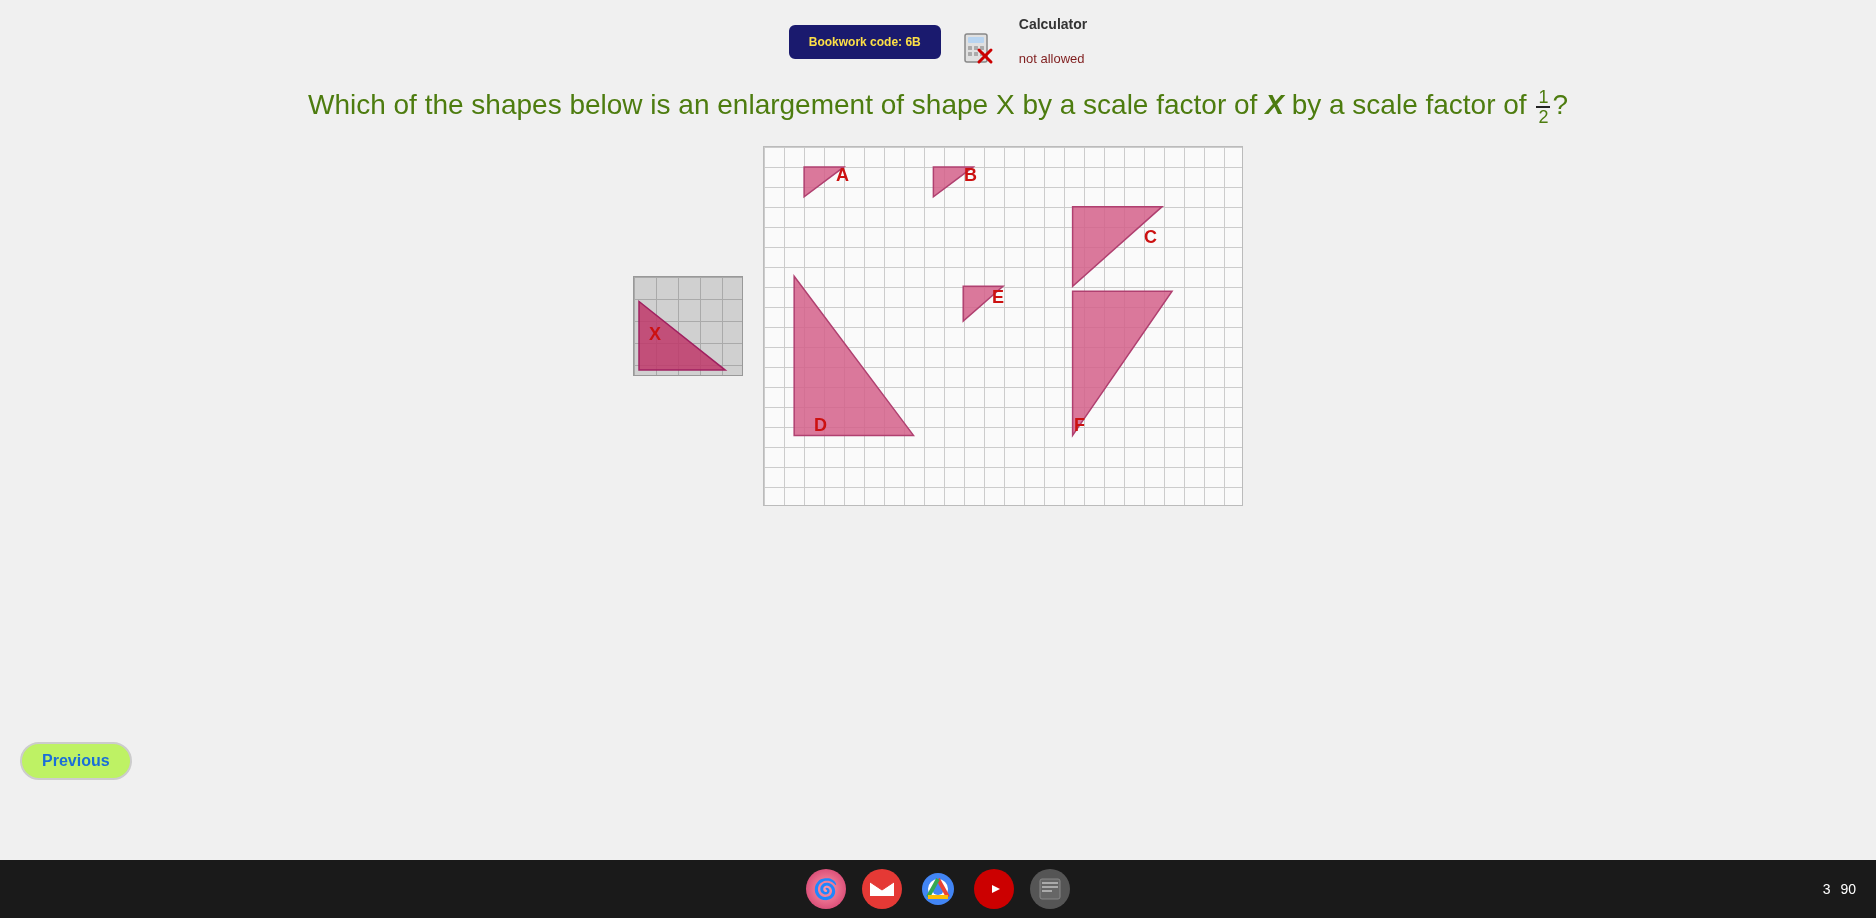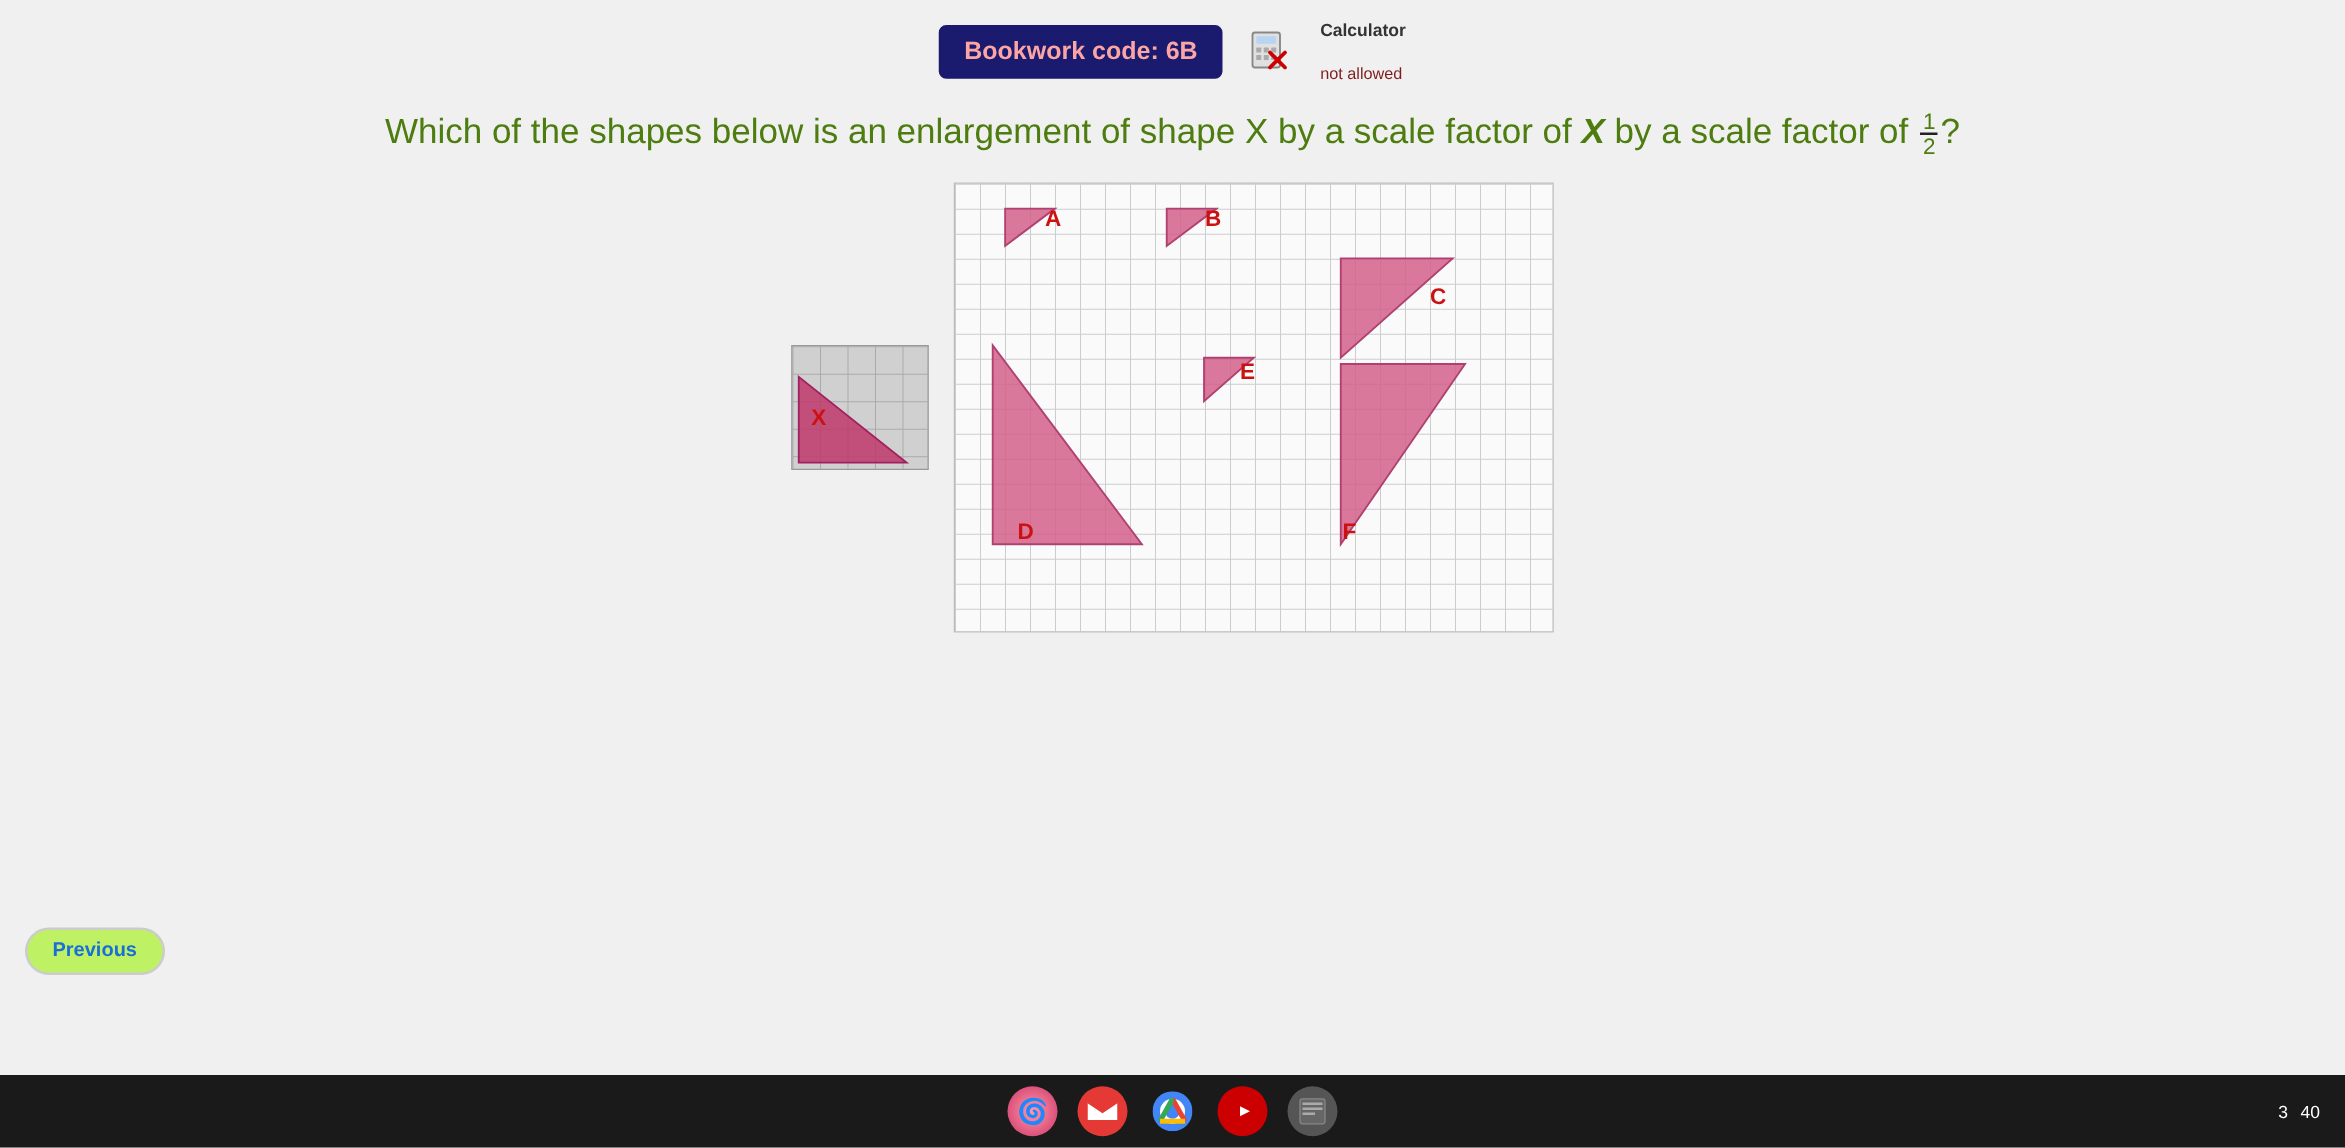--- a/index.html
+++ b/index.html
@@ -27,31 +27,31 @@
       display: flex;
       align-items: center;
       justify-content: center;
       gap: 20px;
       padding: 15px 0 10px 0;
       width: 100%;
     }
 
     .bookwork-code {
       background: #1a1a6e;
-      color: #fca5a5;
+      color: #fde047;
       padding: 8px 18px;
       border-radius: 6px;
-      font-size: 20px;
+      font-size: 12px;
       font-weight: bold;
       border: 2px solid #1a1a6e;
     }
 
     .calculator-badge {
       display: flex;
-      align-items: center;
+      align-items: flex-end;
       gap: 22px;
     }
 
     .calc-icon {
       position: relative;
       width: 36px;
       height: 36px;
     }
 
     .calc-icon svg {
@@ -336,15 +336,15 @@
     <svg width="22" height="22" viewBox="0 0 22 22">
       <rect x="1" y="1" width="20" height="20" rx="2" fill="#666" stroke="#888"></rect>
       <rect x="3" y="4" width="16" height="2" fill="#aaa"></rect>
       <rect x="3" y="8" width="16" height="2" fill="#aaa"></rect>
       <rect x="3" y="12" width="10" height="2" fill="#aaa"></rect>
     </svg>
   </div>
 
   <div class="taskbar-right">
     <span>3</span>
-    <span>40</span>
+    <span>90</span>
   </div>
 </div>
 
 </body></html>

